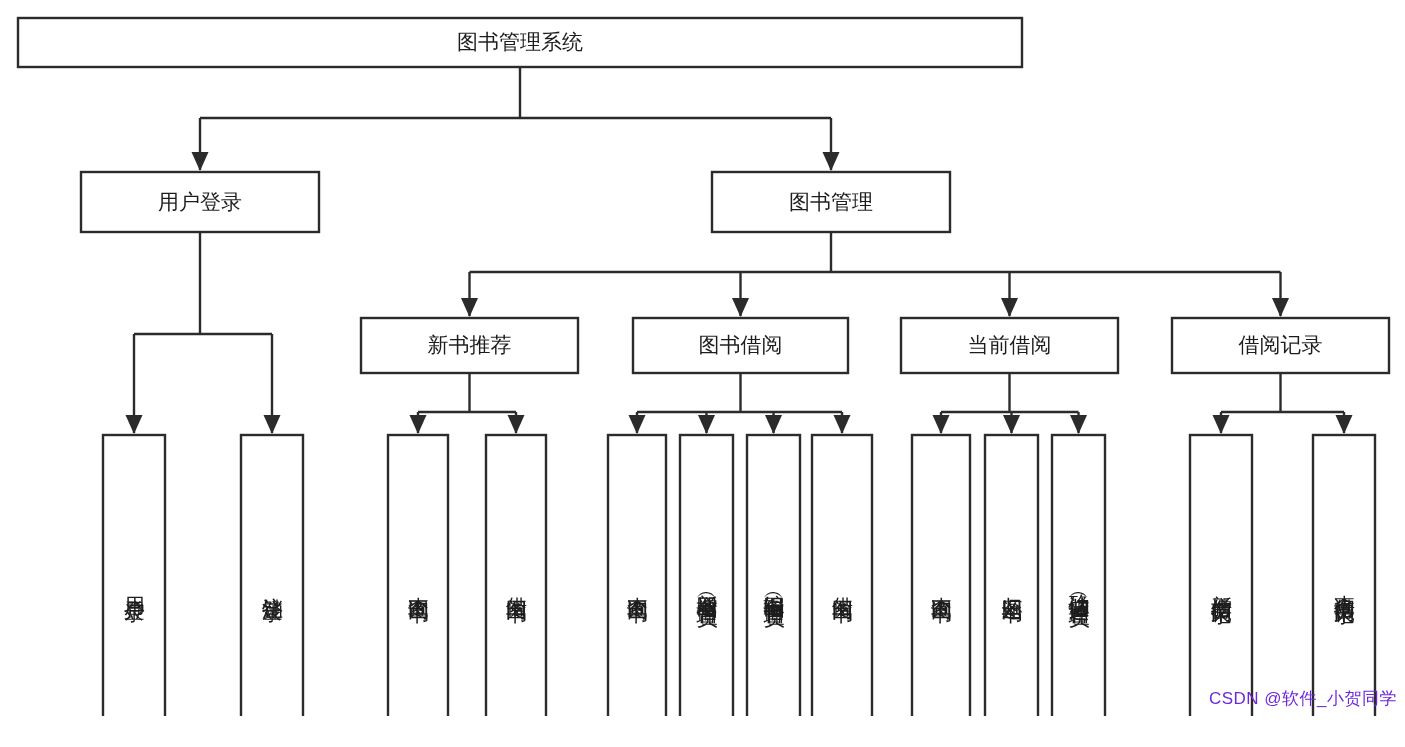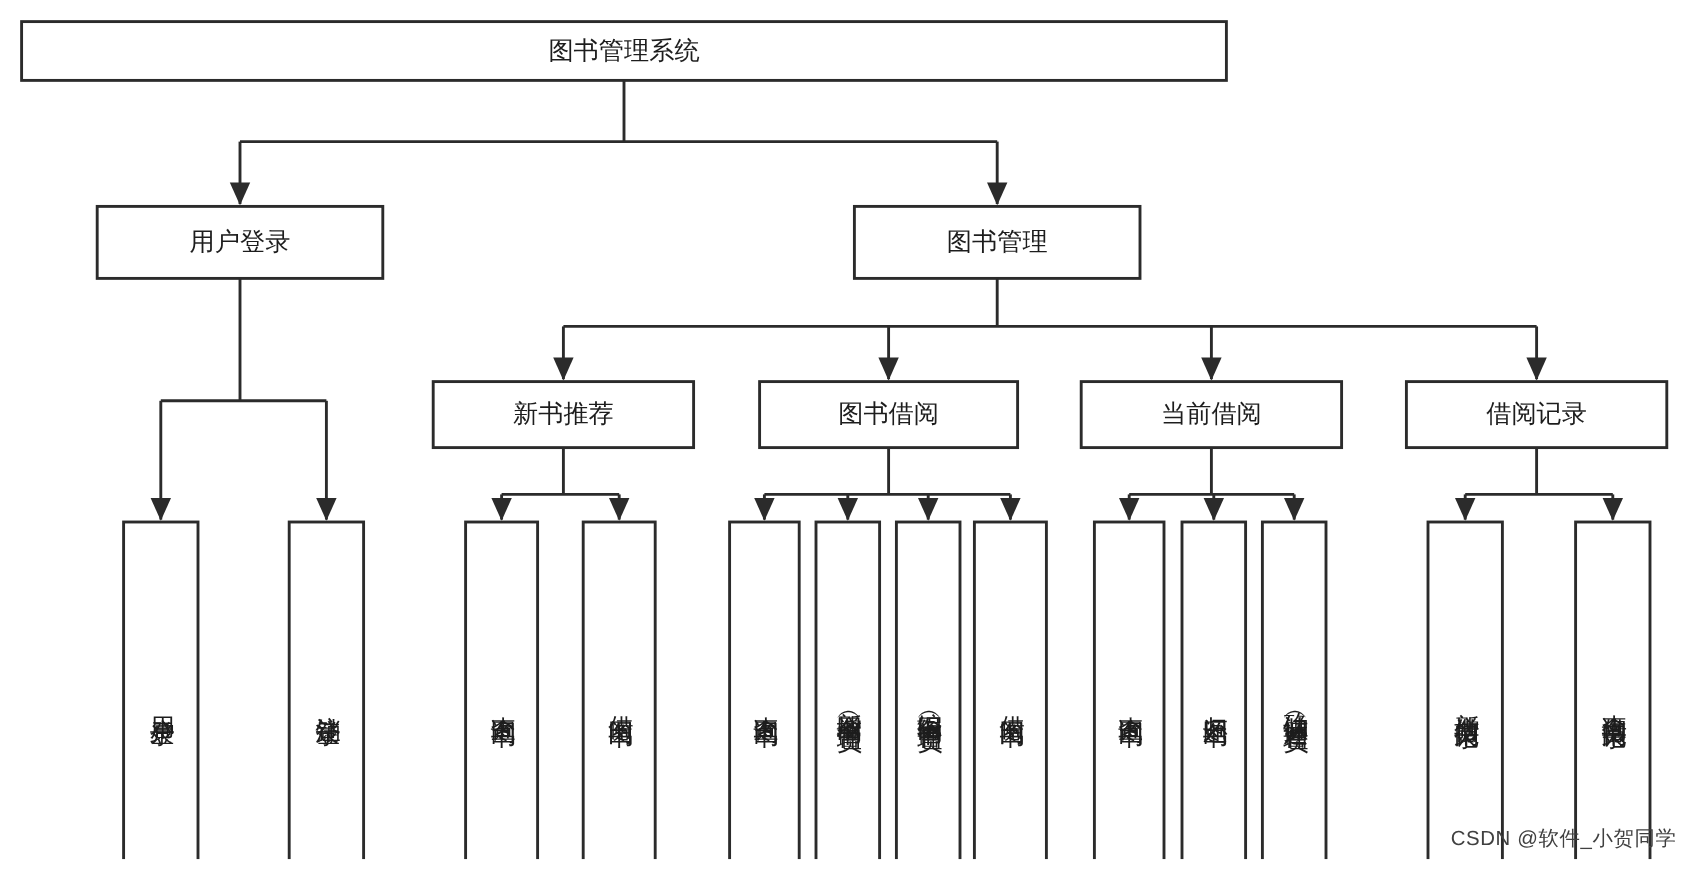--- a/index.html
+++ b/index.html
@@ -63,21 +63,21 @@
     letter-spacing: 2px;
     color: #1d1d1d;
     white-space: nowrap;
   }
   .watermark {
     position: absolute;
     right: 8px;
     bottom: 6px;
     font-family: "Liberation Sans", "DejaVu Sans", sans-serif;
     font-size: 17px;
-    color: #404040;
+    color: #6d28d9;
     letter-spacing: 0.5px;
     white-space: nowrap;
     pointer-events: none;
   }
 </style>
 </head>
 <body>
 
 <div id="diagram-root">
 

